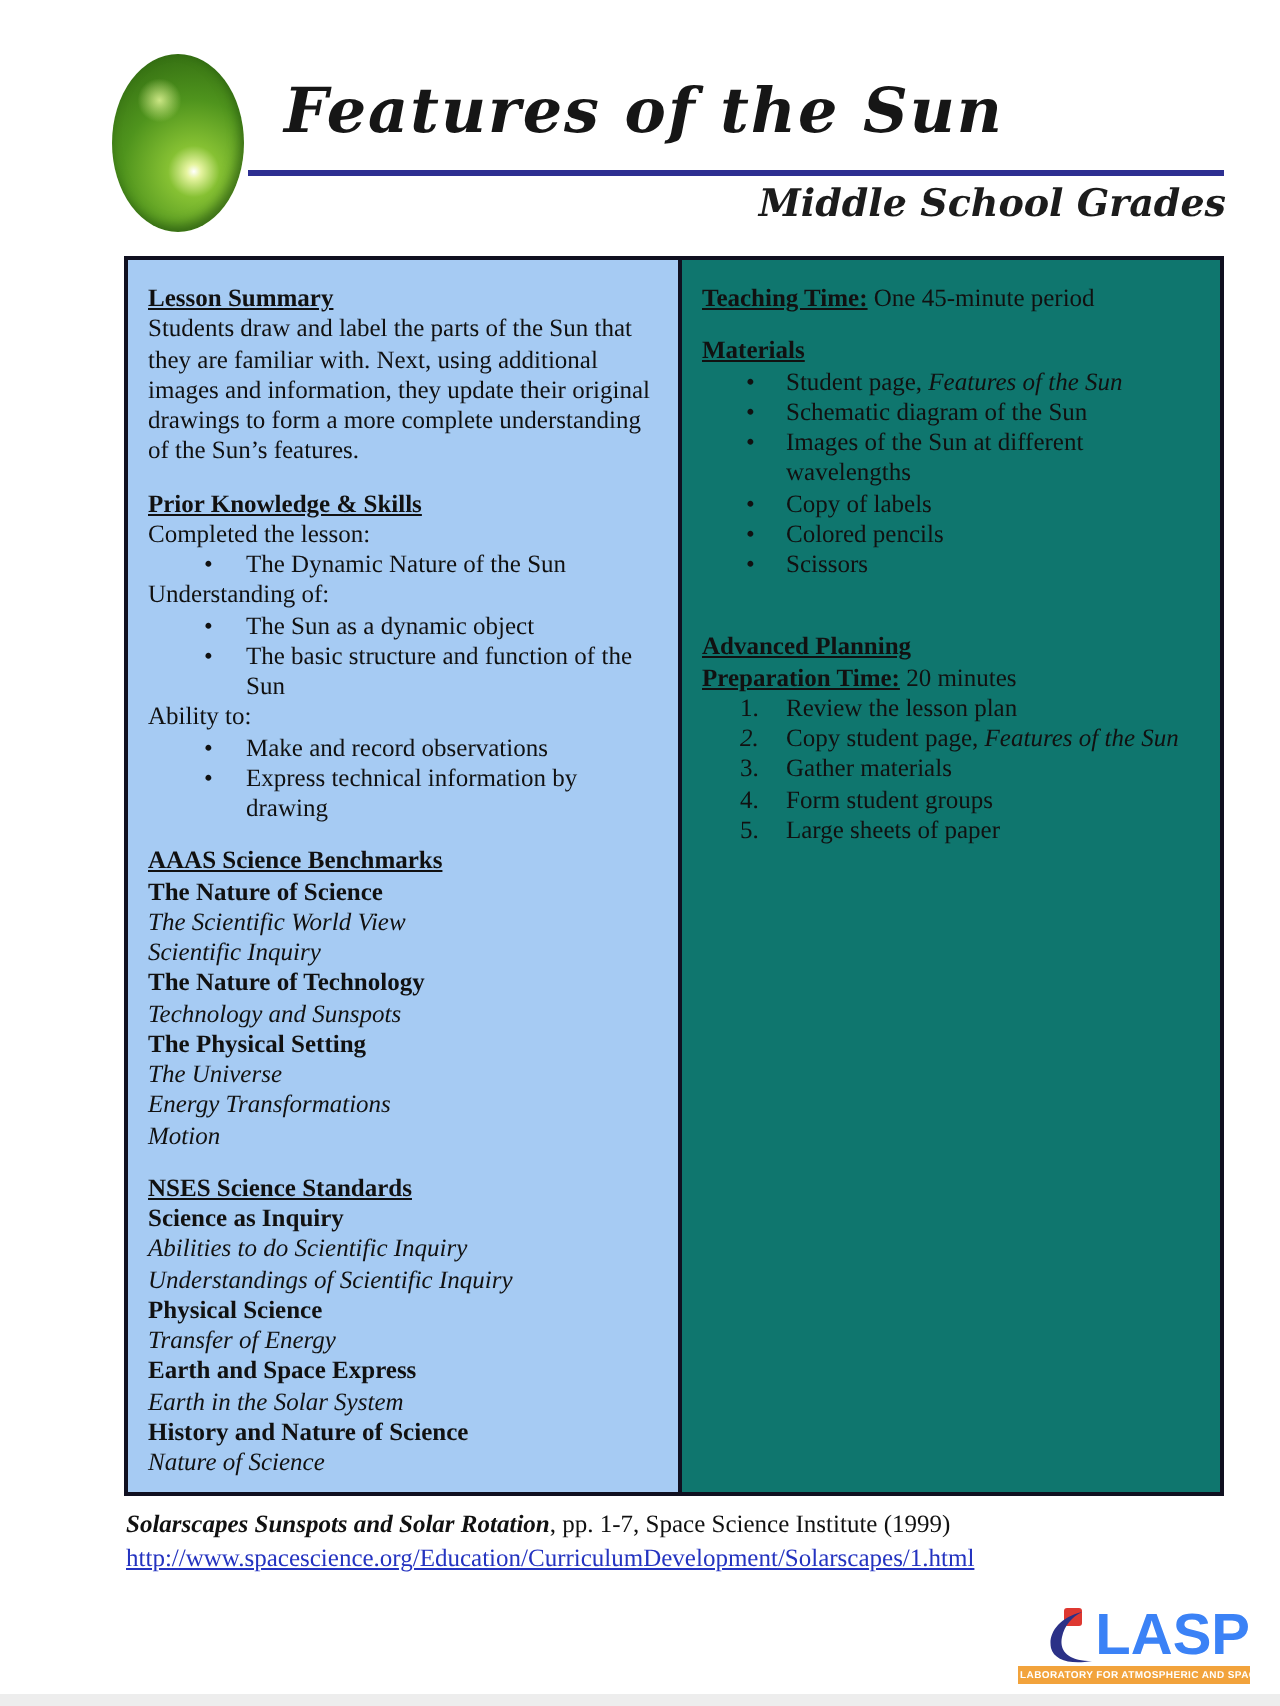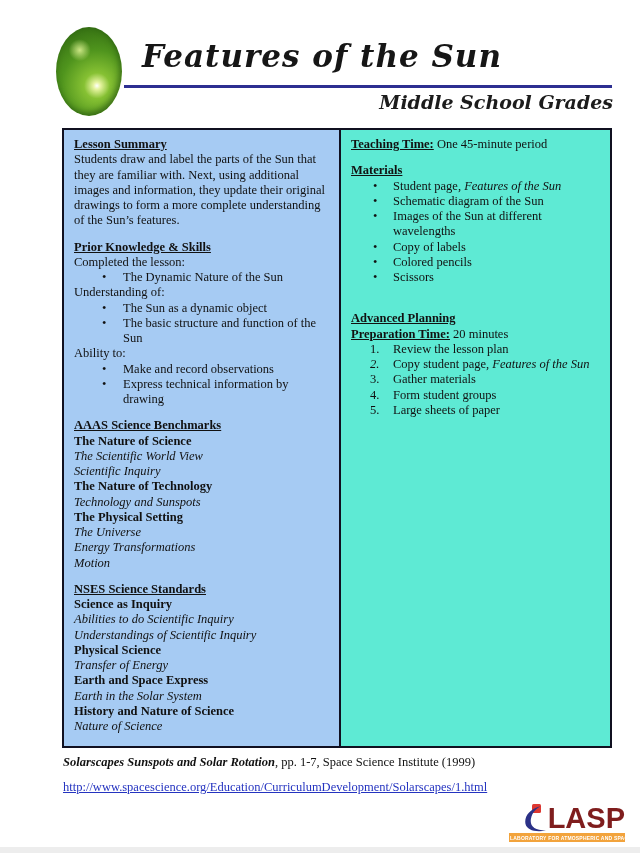--- a/index.html
+++ b/index.html
@@ -41,24 +41,24 @@
 
   
   .panels {
     position:absolute; left:62px; top:128px;
     width:550px; height:620px;
     display:flex;
     border:2px solid #101020;
   }
   .panel { font-size:12.5px; line-height:1.22; padding:7px 9px 7px 10px; }
   .panel-left  { width:277px; background:#A6CBF3; border-right:2px solid #101020; }
-  .panel-right { flex:1; background:#5eead4; }
+  .panel-right { flex:1; background:#0f766e; }
 
   .sec { margin-top:11px; }
-  .sec:first-child { margin-top:0; }
+  .sec:first-child { margin-top:5px; }
   .heading { font-weight:bold; text-decoration:underline; font-size:12.5px; }
   .b { font-weight:bold; }
   .i { font-style:italic; }
   .hu { font-weight:bold; text-decoration:underline; }
 
   .li { position:relative; padding-left:49px; }
   .li::before {
     content:"\2022";
     position:absolute; left:28px; top:0;
     font-size:12.5px;
@@ -66,34 +66,34 @@
   .panel-right .li { padding-left:42px; }
   .panel-right .li::before { left:22px; }
 
   .step { position:relative; padding-left:42px; }
   .step .num { position:absolute; left:19px; top:0; }
 
   .gap-line { height:15px; }
 
   
   .footer { position:absolute; left:63px; top:754px; font-size:12.5px; line-height:1.3; }
-  .footer a { color:#2433C0; text-decoration:underline; display:inline-block; margin-top:9px; }
+  .footer a { color:#2433C0; text-decoration:underline; display:inline-block; margin-top:1px; }
 
   
   .lasp {
     position:absolute; right:15px; top:804px;
     display:flex; flex-direction:column; align-items:stretch;
     width:116px;
   }
   .lasp-top { display:flex; align-items:flex-end; justify-content:flex-end; height:28px; }
   .lasp-icon { width:24px; height:28px; margin-right:1px; flex:0 0 auto; }
   .lasp-word {
     font-family:"Liberation Sans", sans-serif;
     font-weight:bold; font-size:29px; line-height:0.92;
-    color:#7f1d1d; letter-spacing:0px;
+    color:#3b82f6; letter-spacing:0px;
   }
   .lasp-banner {
     margin-top:1px;
     background:#F2A33C; color:#ffffff;
     font-family:"Liberation Sans", sans-serif;
     font-size:5px; font-weight:bold; letter-spacing:.2px;
     text-align:center; padding:1.5px 1px; white-space:nowrap;
   }
 
   .page-edge-bottom {

